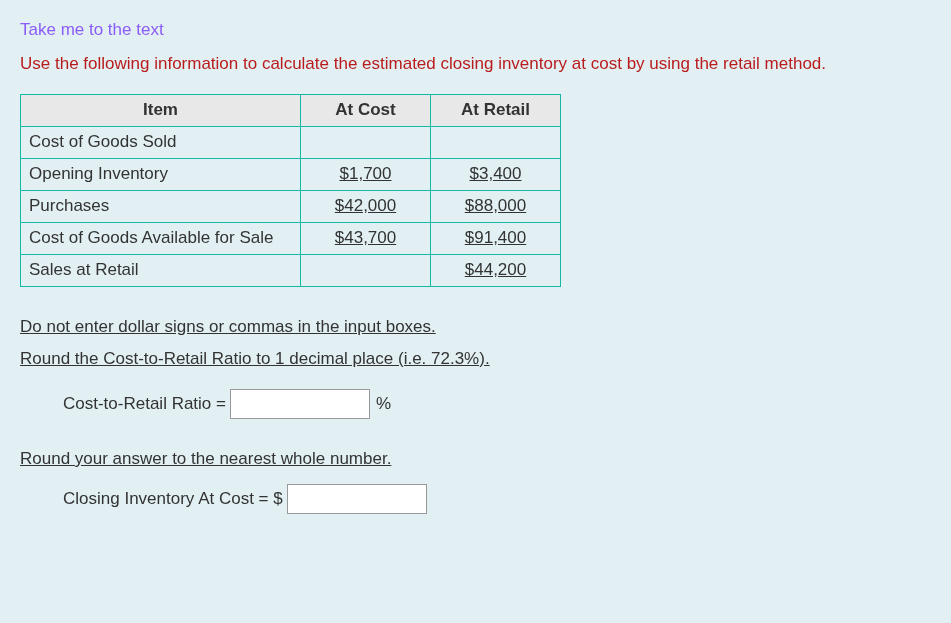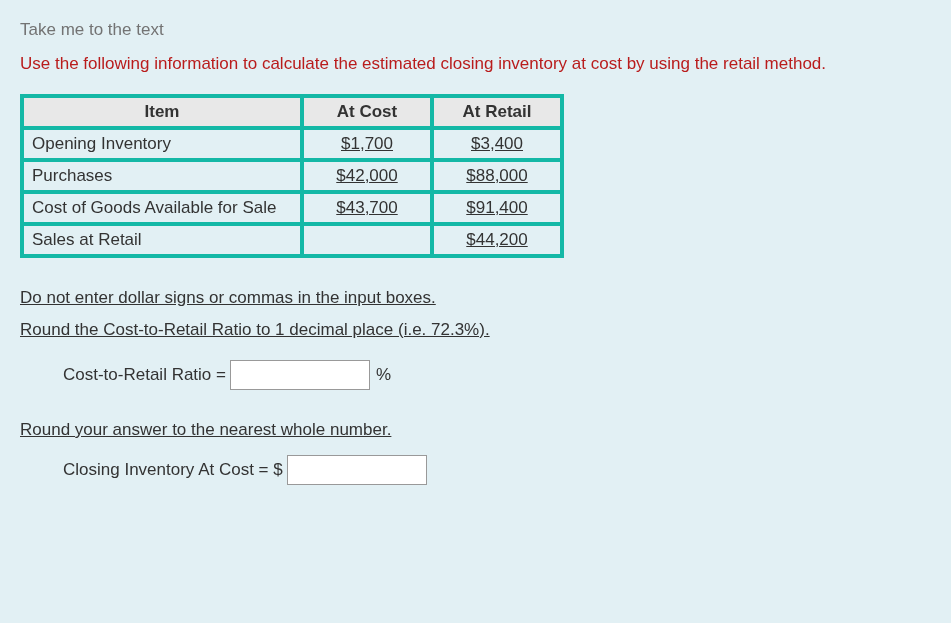--- a/index.html
+++ b/index.html
@@ -10,36 +10,36 @@
     body {
       font-family: 'Segoe UI', Tahoma, Geneva, Verdana, sans-serif;
       background-color: #e2f0f4;
       padding: 20px;
       width: 951px;
       height: 623px;
       color: #333;
       font-size: 17px;
     }
     .link-text {
-      color: #737373;
+      color: #8b5cf6;
       cursor: pointer;
       margin-bottom: 12px;
       display: block;
     }
     .instruction {
       color: #b91c1c;
       margin-bottom: 18px;
       line-height: 1.4;
     }
     table {
       border-collapse: collapse;
       margin-bottom: 30px;
     }
     th, td {
-      border: 4px solid #14b8a6;
+      border: 1px solid #14b8a6;
       padding: 4px 8px;
       text-align: left;
       height: 32px;
     }
     th {
       background-color: #e8e8e8;
       text-align: center;
       font-weight: 600;
     }
     th:first-child {
@@ -94,20 +94,25 @@
 <table>
   <thead>
     <tr>
       <th>Item</th>
       <th>At Cost</th>
       <th>At Retail</th>
     </tr>
   </thead>
   <tbody>
     <tr>
+      <td>Cost of Goods Sold</td>
+      <td class="num"></td>
+      <td class="num"></td>
+    </tr>
+    <tr>
       <td>Opening Inventory</td>
       <td class="num">$1,700</td>
       <td class="num">$3,400</td>
     </tr>
     <tr>
       <td>Purchases</td>
       <td class="num">$42,000</td>
       <td class="num">$88,000</td>
     </tr>
     <tr>

